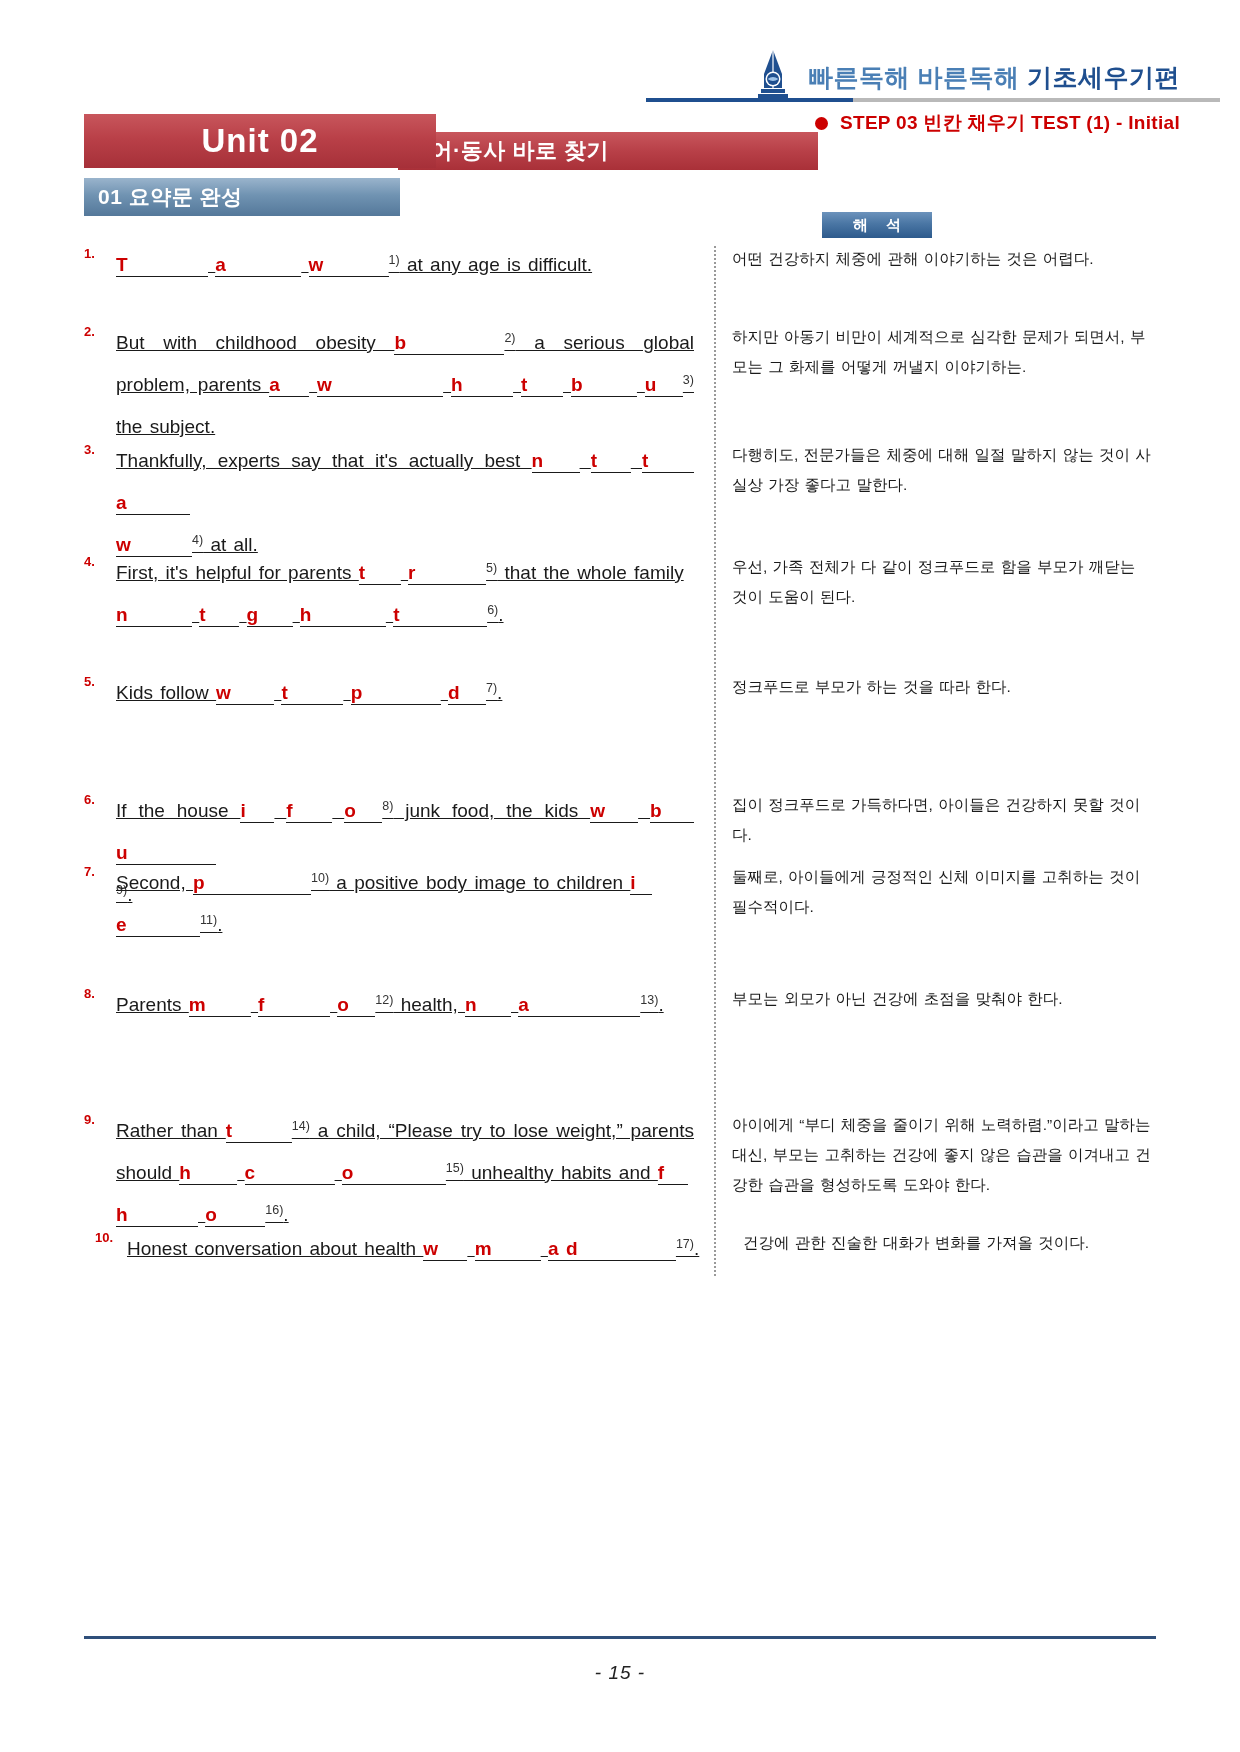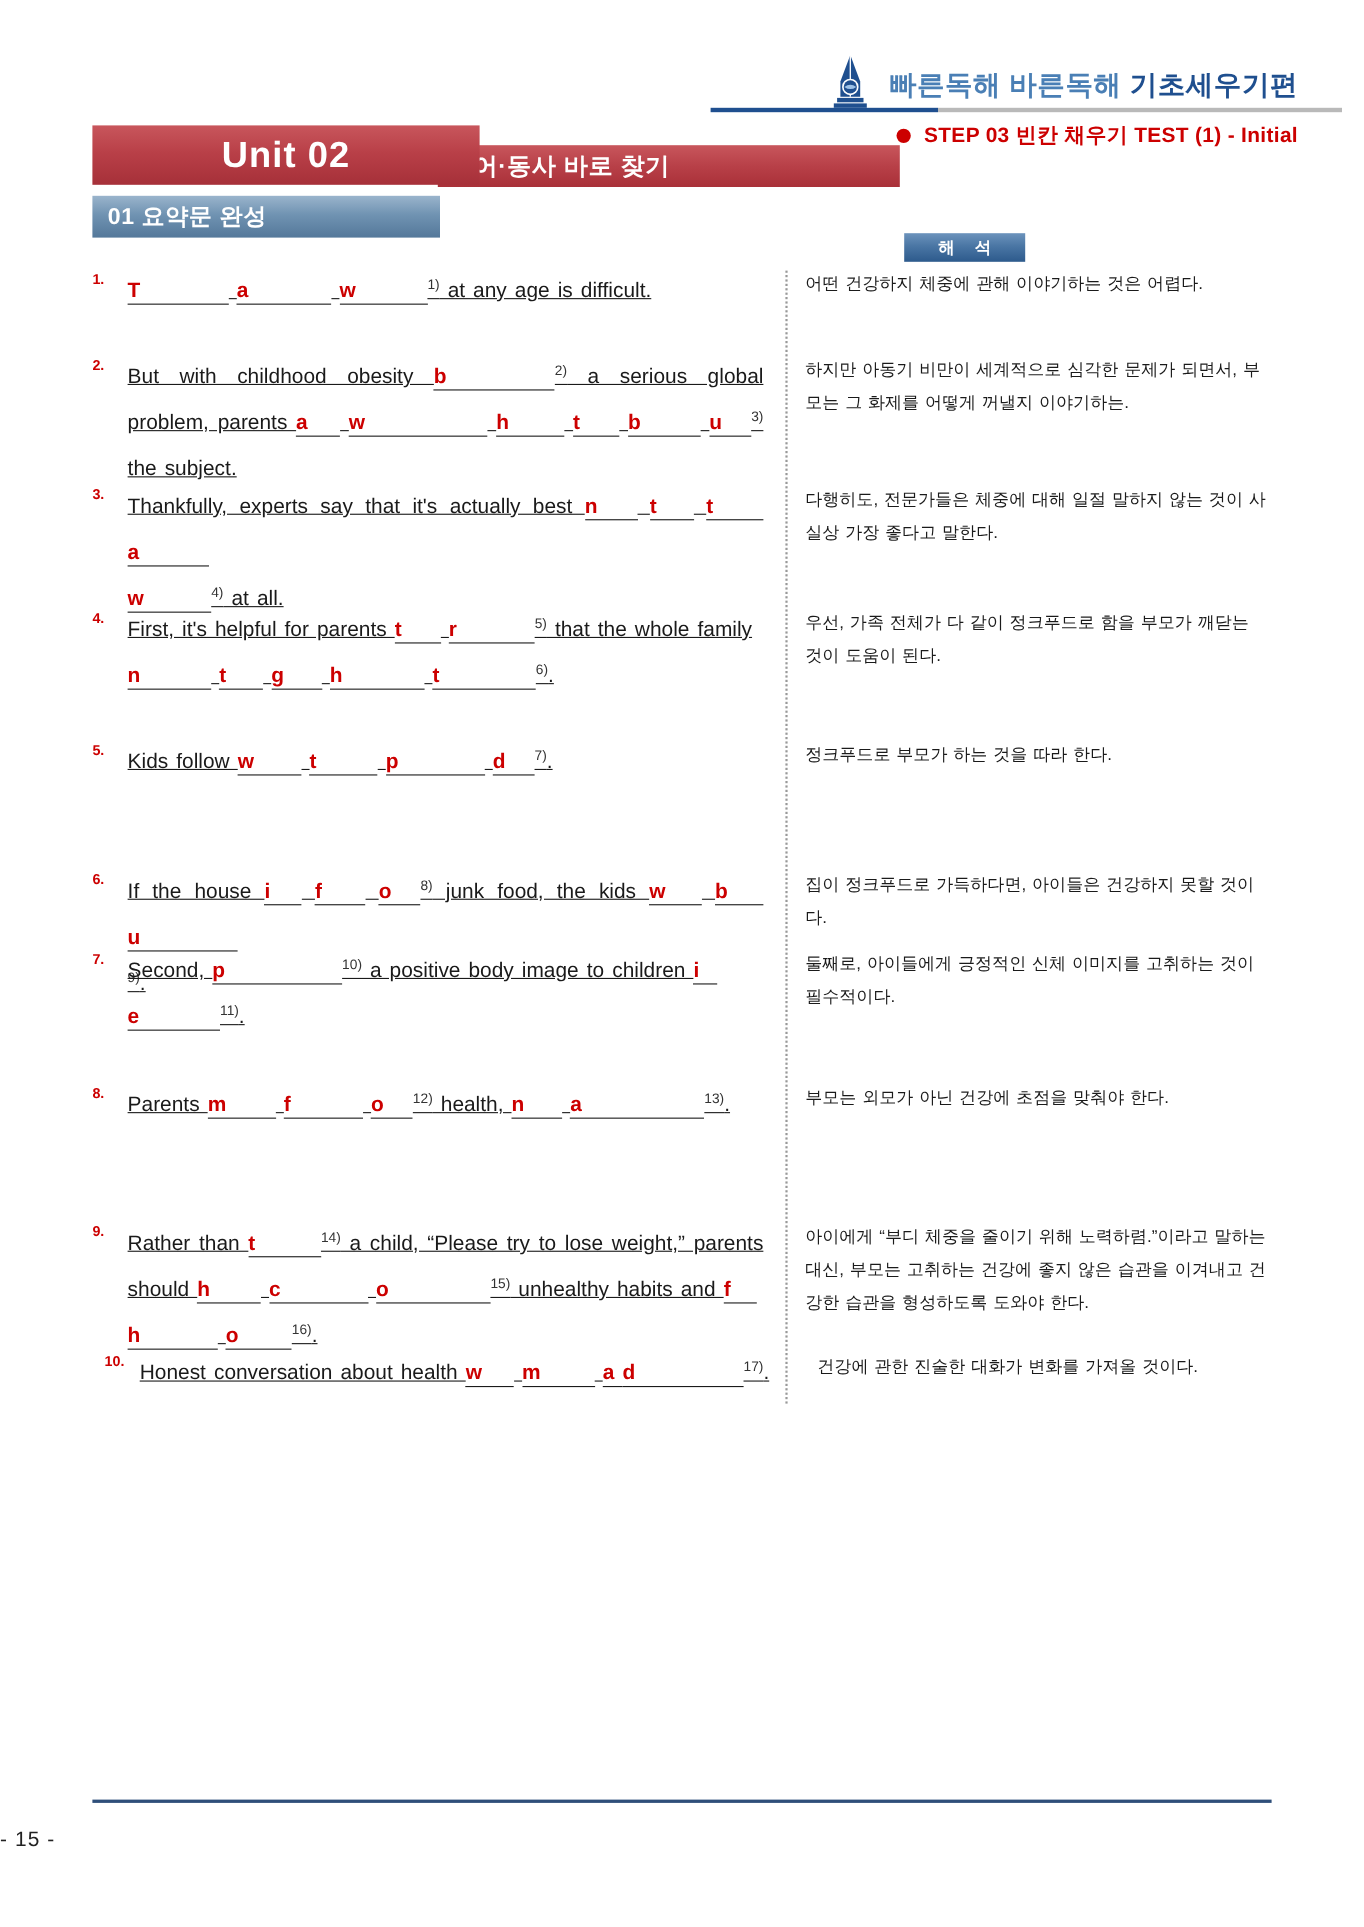--- a/index.html
+++ b/index.html
@@ -253,24 +253,25 @@
     top: 1636px;
     width: 1072px;
     height: 3px;
     background: #2f4f7a;
   }
   .footer-num {
     position: absolute;
     left: 0;
     top: 1662px;
     width: 1240px;
-    text-align: left;
+    text-align: center;
     font-size: 19px;
     color: #222;
     letter-spacing: 1px;
+    font-style: italic;
   }
 </style>
 </head>
 <body>
 
 <div class="page">
 
   <div class="header">
 
     <div class="brand-row">

